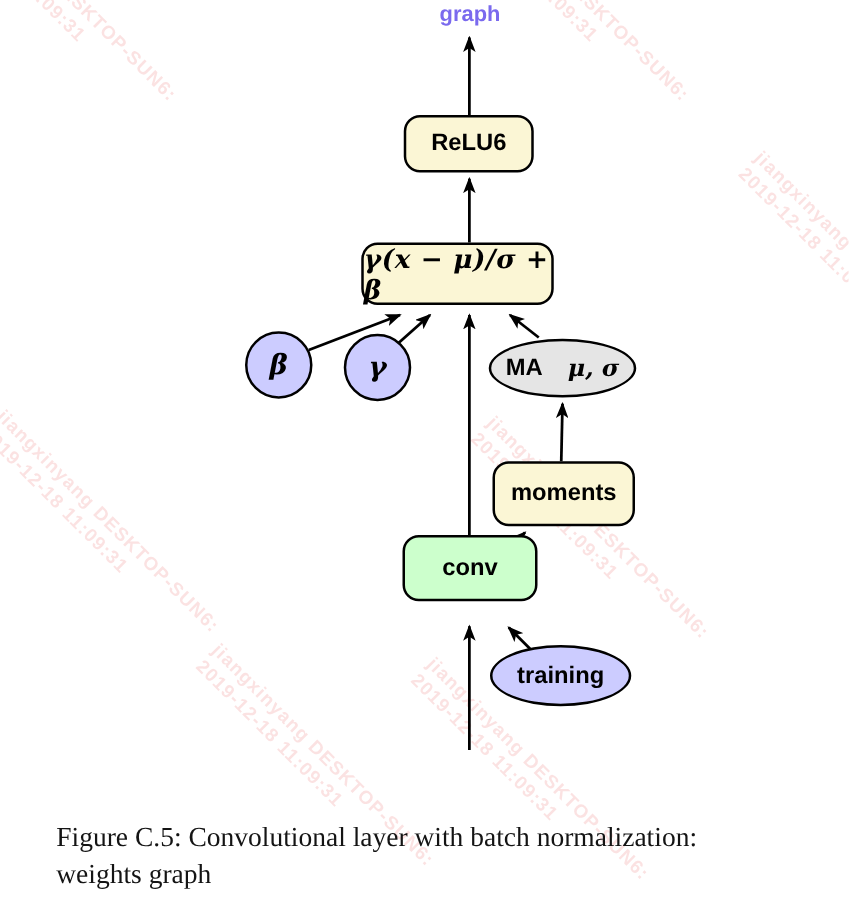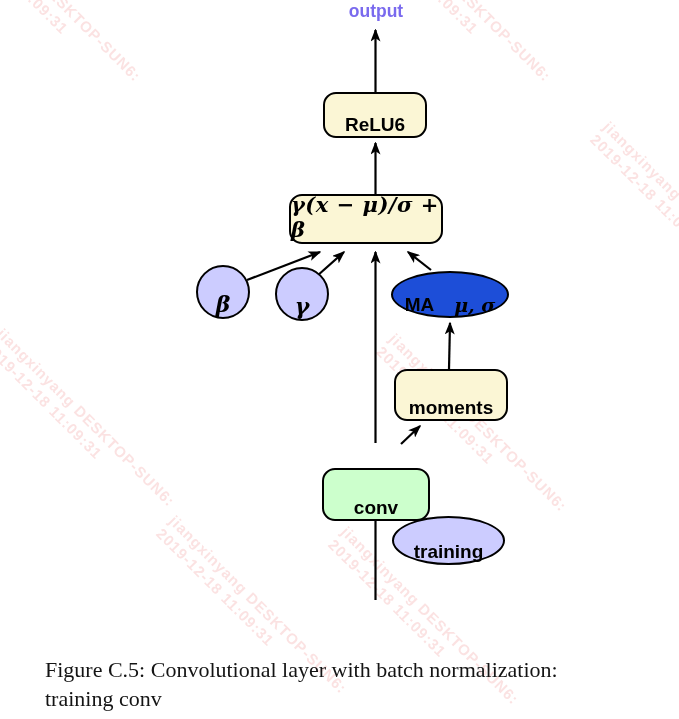--- a/index.html
+++ b/index.html
@@ -12,30 +12,30 @@
     position:absolute;transform:rotate(45deg);transform-origin:0 0;
     color:rgba(242,158,158,0.30);font:700 15px "Liberation Sans",sans-serif;
     line-height:18px;white-space:nowrap;letter-spacing:1px;pointer-events:none;
     user-select:none;
   }
   
   svg.edges{position:absolute;left:0;top:0;width:679px;height:719px;}
   svg.edges line{stroke:#000;stroke-width:2.2;}
   
   .node{
-    position:absolute;display:flex;align-items:flex-end;justify-content:center;
+    position:absolute;display:flex;align-items:center;justify-content:center;
     border:2.5px solid #000;box-sizing:border-box;color:#000;
     font:700 19px "Liberation Sans",sans-serif;
   }
   .rounded{border-radius:13px;}
   .ellipse{border-radius:50%;}
   .fill-cream{background:#FBF6D5;}
   .fill-green{background:#CCFFCC;}
   .fill-lavender{background:#CCCCFF;}
-  .fill-gray{background:#1d4ed8;}
+  .fill-gray{background:#e5e5e5;}
   .math{font:700 italic 21px "DejaVu Serif",serif;letter-spacing:.5px;}
   .greek{font:700 italic 22px "DejaVu Serif",serif;}
   .ma-math{font:700 italic 19px "DejaVu Serif",serif;margin-left:20px;}
   
   .io-label{
     position:absolute;left:300px;width:152px;text-align:center;
     font:700 17.5px "Liberation Sans",sans-serif;color:#7A6AEE;
   }
   
   .caption{
@@ -88,21 +88,21 @@
     <line x1="375.5" y1="443" x2="375.5" y2="252" marker-end="url(#arrow)"></line>
     <line x1="247" y1="280" x2="320" y2="252" marker-end="url(#arrow)"></line>
     <line x1="317" y1="276" x2="344" y2="252" marker-end="url(#arrow)"></line>
     <line x1="431" y1="270" x2="408" y2="252" marker-end="url(#arrow)"></line>
     <line x1="449" y1="369" x2="450" y2="323" marker-end="url(#arrow)"></line>
     <line x1="401" y1="444" x2="420" y2="426" marker-end="url(#arrow)"></line>
     <line x1="424" y1="519" x2="407" y2="502" marker-end="url(#arrow)"></line>
     <line x1="375.5" y1="600" x2="375.5" y2="501" marker-end="url(#arrow)"></line>
   </svg>
 
-  <div class="io-label" style="top:1px">output</div>
+  <div class="io-label" style="top:1px">graph</div>
 
   <div class="node rounded fill-cream" style="left:323px;top:92px;width:104px;height:46px">
     <span class="lbl">ReLU6</span>
   </div>
 
   <div class="node rounded fill-cream" style="left:289px;top:194px;width:154px;height:50px">
     <span class="math">γ(x − μ)/σ + β</span>
   </div>
 
   <div class="node ellipse fill-lavender" style="left:196px;top:265px;width:54px;height:54px">
@@ -115,26 +115,26 @@
 
   <div class="node ellipse fill-gray" style="left:391px;top:271px;width:118px;height:47px">
     <span>MA</span>
     <span class="ma-math">μ, σ</span>
   </div>
 
   <div class="node rounded fill-cream" style="left:394px;top:369px;width:114px;height:52px">
     <span>moments</span>
   </div>
 
-  <div class="node rounded fill-green" style="left:322px;top:468px;width:108px;height:53px">
+  <div class="node rounded fill-green" style="left:322px;top:428px;width:108px;height:53px">
     <span>conv</span>
   </div>
 
   <div class="node ellipse fill-lavender" style="left:392px;top:516px;width:113px;height:49px">
     <span>training</span>
   </div>
 
   <div class="caption">
     <div>Figure C.5: Convolutional layer with batch normalization:</div>
-    <div>training conv</div>
+    <div>weights graph</div>
   </div>
 
 </div>
 
 </body></html>

